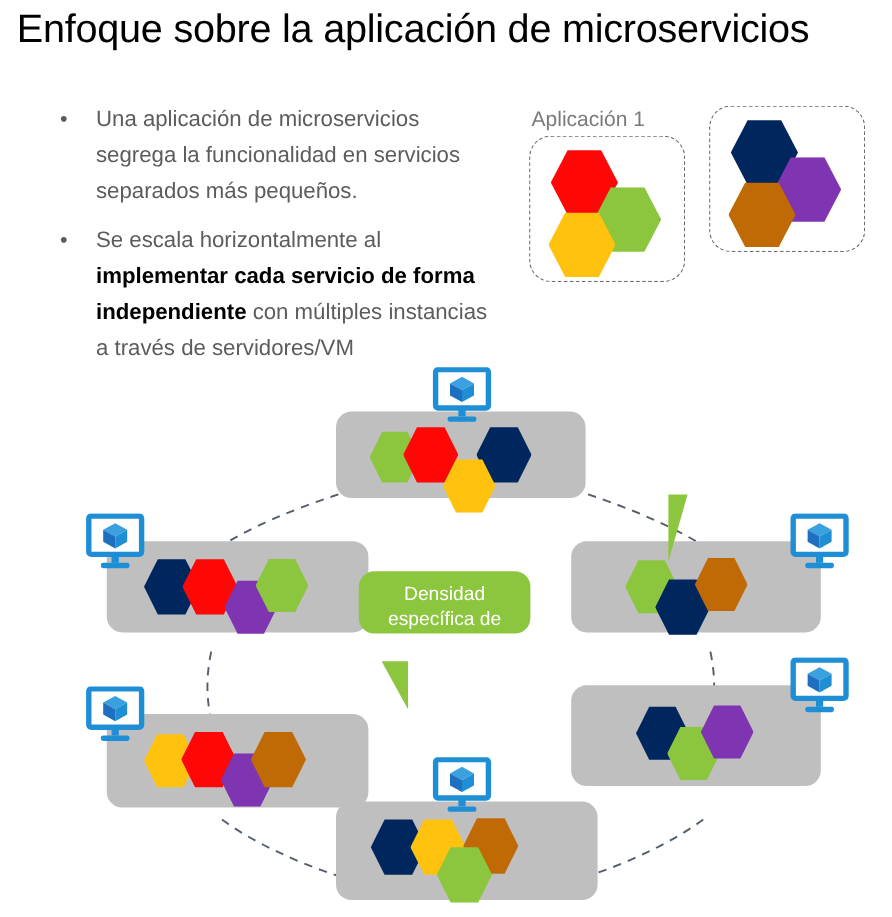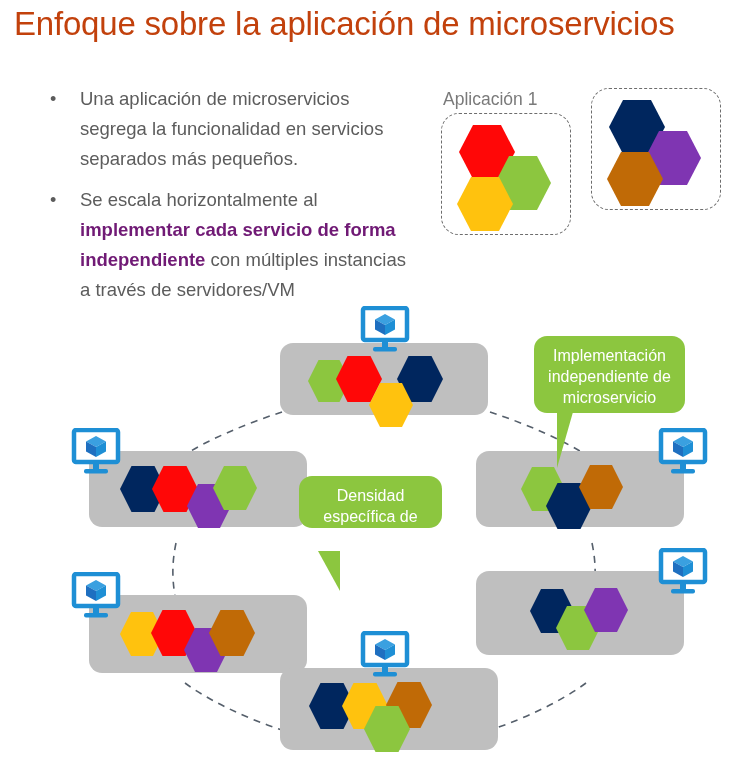--- a/index.html
+++ b/index.html
@@ -18,21 +18,21 @@
 
   
   #slide-title {
     position: absolute;
     left: 14px;
     top: 2px;
     width: 715px;
     font-size: 33px;
     font-weight: 400;
     line-height: 44px;
-    color: #c2410c;
+    color: #000000;
     letter-spacing: -0.2px;
     white-space: nowrap;
   }
 
   
   #bullet-list {
     position: absolute;
     left: 42px;
     top: 84px;
     width: 372px;
@@ -49,21 +49,21 @@
     margin-bottom: 11px;
   }
   .bullet-dot {
     position: absolute;
     left: 8px;
     top: 0px;
     font-size: 18px;
     line-height: 30px;
     color: #5c5c5c;
   }
-  .bullet-item b { font-weight: bold; color: #701a75; }
+  .bullet-item b { font-weight: bold; color: #000000; }
 
   
   .app-group { position: absolute; }
   .app-label {
     font-size: 17.5px;
     color: #7a7a7a;
     line-height: 22px;
     white-space: nowrap;
     margin-bottom: 3px;
     padding-left: 2px;
@@ -261,19 +261,18 @@
     <rect x="6" y="2" width="44" height="32" rx="2" fill="#ffffff" stroke="#1E8FD5" stroke-width="4.5"></rect>
     <rect x="25" y="34" width="6" height="7" fill="#1E8FD5"></rect>
     <rect x="16" y="41" width="24" height="4.5" rx="2" fill="#1E8FD5"></rect>
     <g>
       <path d="M28 8 L38 13.5 L28 19 L18 13.5 Z" fill="#3aa0e0"></path>
       <path d="M18 13.5 L28 19 L28 29 L18 23.5 Z" fill="#1E6FC0"></path>
       <path d="M38 13.5 L28 19 L28 29 L38 23.5 Z" fill="#1E8FD5"></path>
     </g>
   </svg>
 
-  <div class="callout" style="left:534px; top:40px; width:151px; height:77px;">Implementación independiente de microservicio</div>
   <div class="callout-tail" style="left:557px; top:116px; border-left:16px solid #8CC63F; border-right:10px solid transparent; border-bottom:56px solid transparent;"></div>
 
   <div class="callout" style="left:299px; top:180px; width:143px; height:52px;">Densidad específica de servicios</div>
   <div class="callout-tail" style="left:312px; top:255px; border-right:22px solid #8CC63F; border-left:6px solid transparent; border-bottom:40px solid transparent;"></div>
 
 </div>
 
 </body></html>

